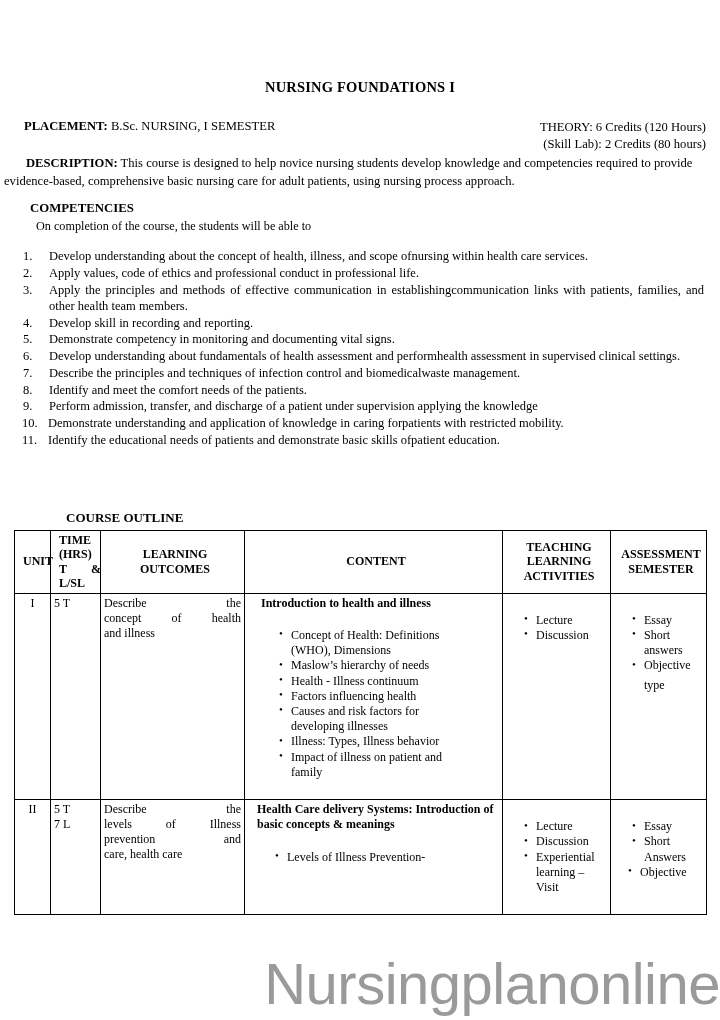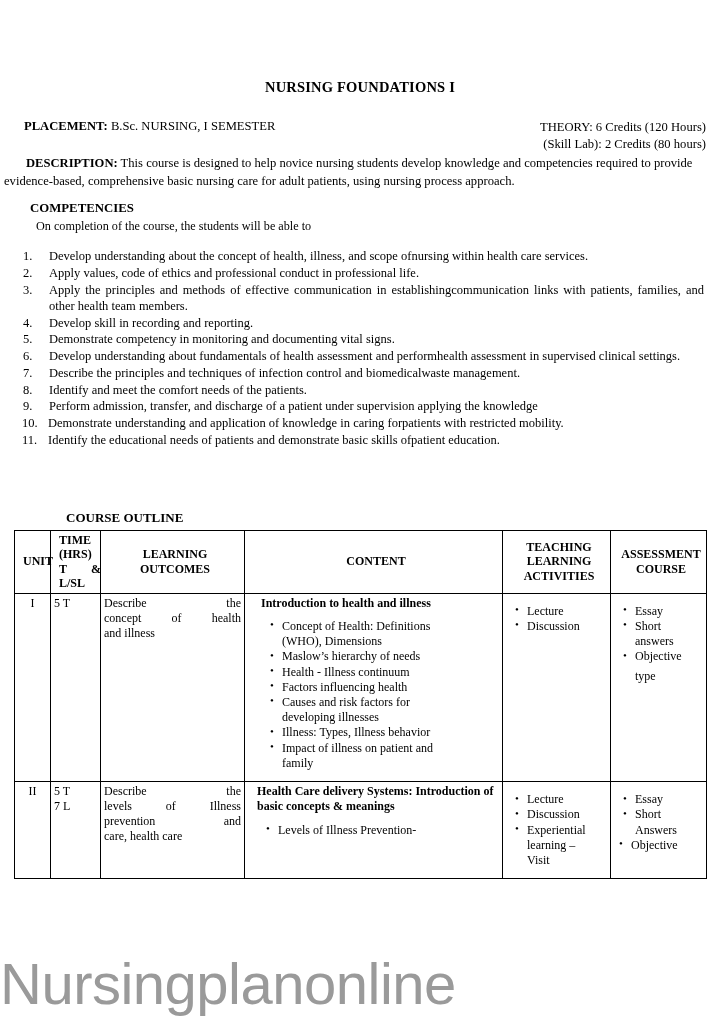--- a/index.html
+++ b/index.html
@@ -183,21 +183,21 @@
   td.content-cell {
     font-size: 12px;
     line-height: 1.27;
     padding-top: 3px;
     padding-left: 5px;
   }
   .content-title { font-weight: bold; display: block; }
 
   ul.bullets {
     list-style: none;
-    margin: 8px;
+    margin: 17px;
     padding: 0;
   }
   ul.bullets li {
     position: relative;
     padding-left: 13px;
     margin: 0;
     line-height: 1.27;
   }
   ul.bullets li::before {
     content: "\2022";
@@ -219,21 +219,21 @@
 
   
   .edge-bullet { position: relative; left: -4px; }
 
   
   .watermark {
     position: absolute;
     left: 0;
     right: 0;
     top: 955px;
-    text-align: left;
+    text-align: right;
     font-family: "Liberation Sans", "DejaVu Sans", sans-serif;
     font-size: 58px;
     color: #9a9a9a;
     letter-spacing: -0.5px;
     line-height: 1;
     user-select: none;
   }
 </style>
 </head>
 <body>
@@ -336,21 +336,21 @@
           <span>OUTCOMES</span>
         </th>
         <th>CONTENT</th>
         <th>
           <span>TEACHING</span><br>
           <span>LEARNING</span><br>
           <span>ACTIVITIES</span>
         </th>
         <th>
           <span>ASSESSMENT</span><br>
-          <span>COURSE</span>
+          <span>SEMESTER</span>
         </th>
       </tr>
     </thead>
     <tbody id="outline-body">
         <tr>
           <td class="unit-cell" style="height: 177px;">I</td>
           <td class="time-cell" style="height: 177px;">
             <div>5 T</div>
           </td>
           <td class="lo-cell" style="height: 177px;">

